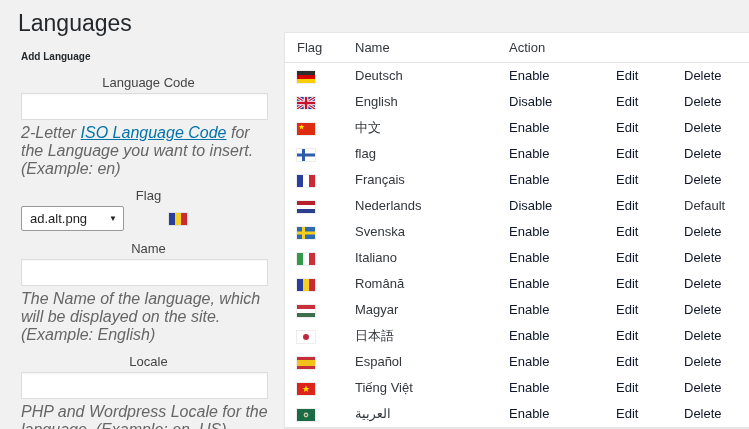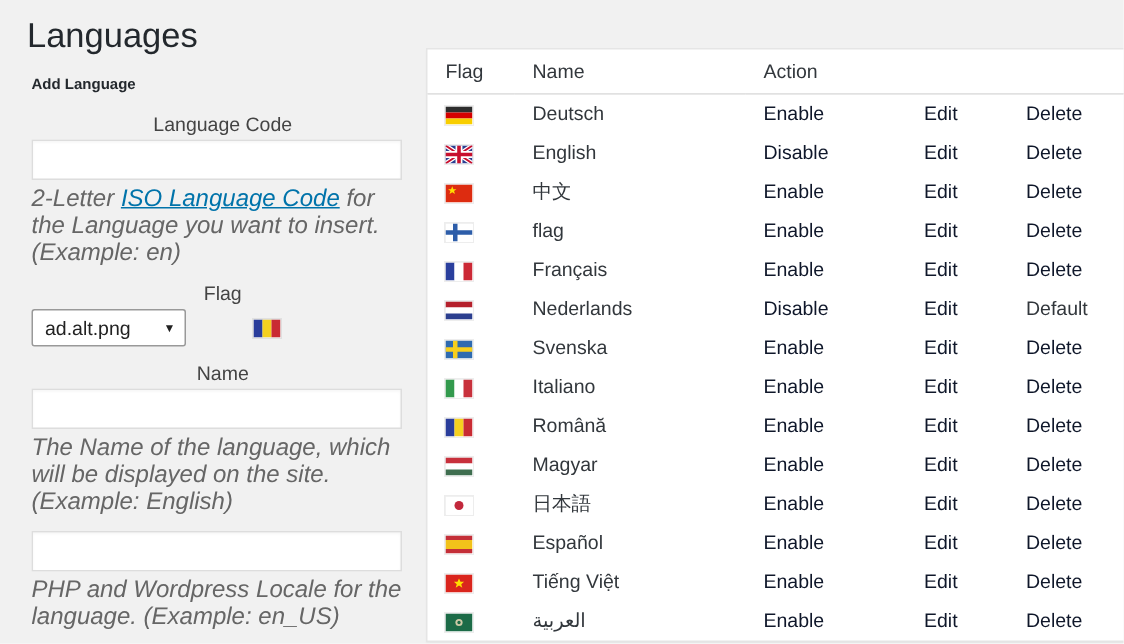--- a/index.html
+++ b/index.html
@@ -132,20 +132,21 @@
       </div>
     </div>
 
     <div class="field">
       <label class="field-label">Name</label>
       <input type="text" class="text-input" value="" style="">
       <p class="desc">The Name of the language, which will be displayed on the site. (Example: English)</p>
     </div>
 
     <div class="field">
+      <label class="field-label">Locale</label>
       <input type="text" class="text-input" value="" style="">
       <p class="desc">PHP and Wordpress Locale for the language. (Example: en_US)</p>
       
     </div>
   </div>
 
   <div class="table-wrap">
     <table class="languages">
       <colgroup>
         <col class="col-flag">

